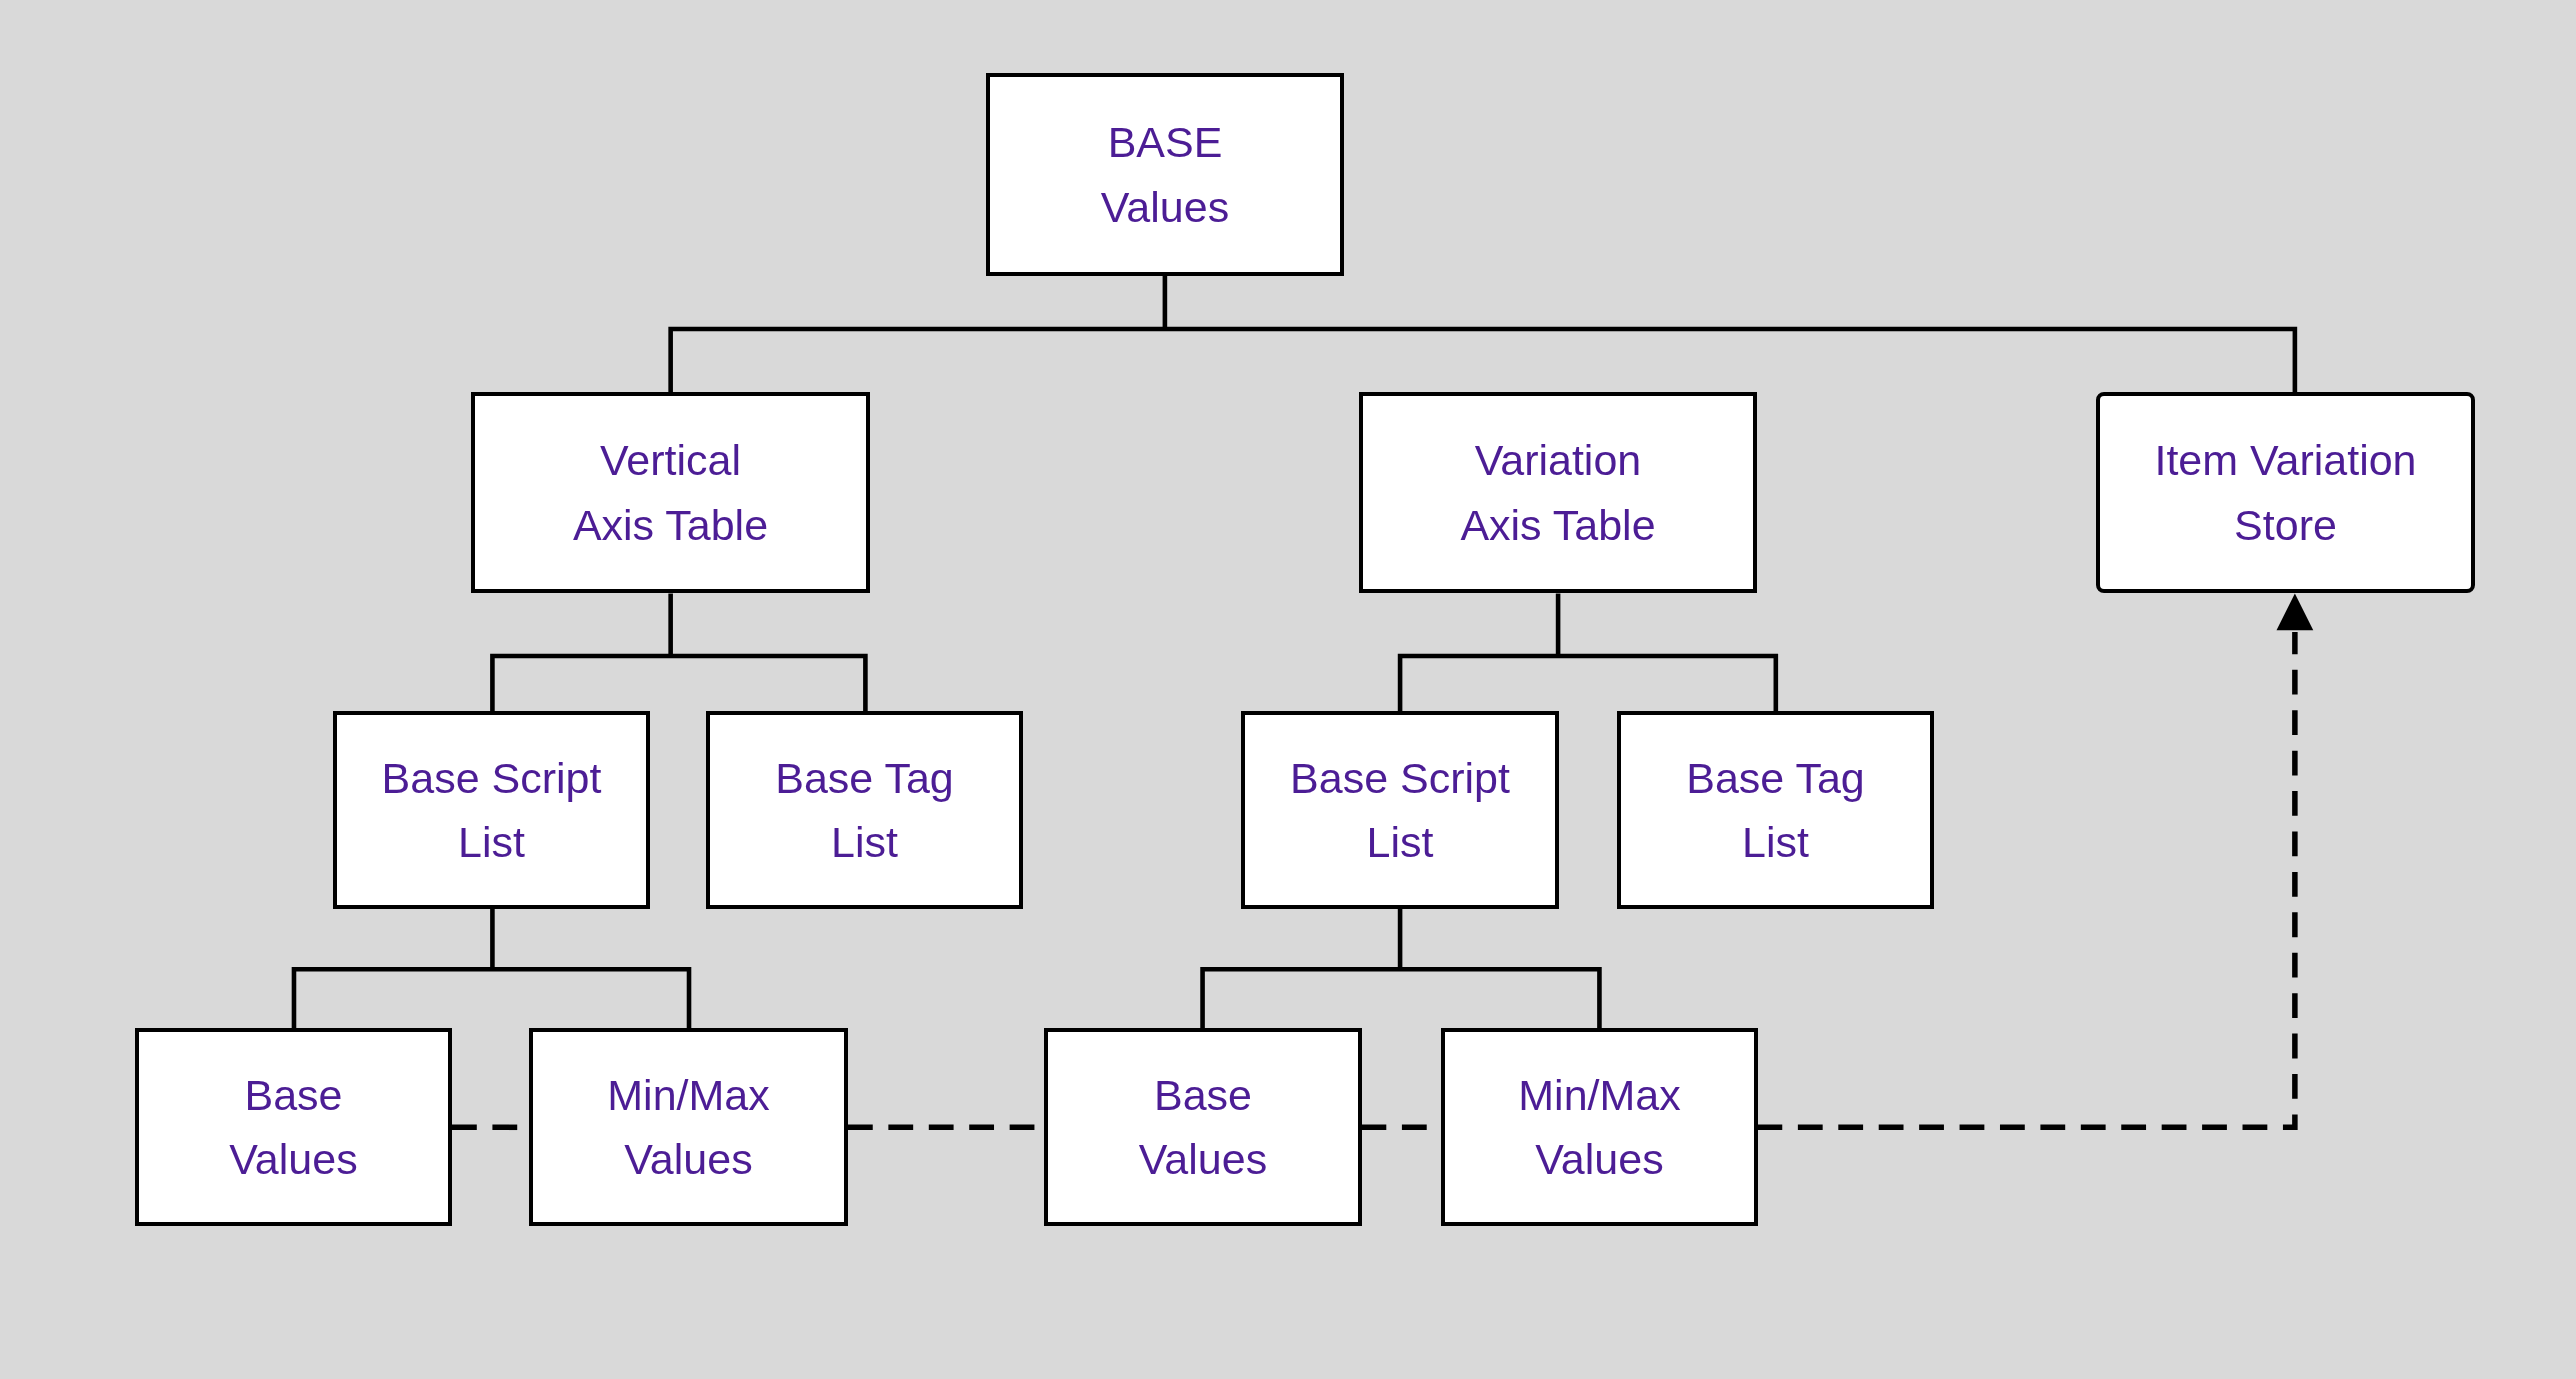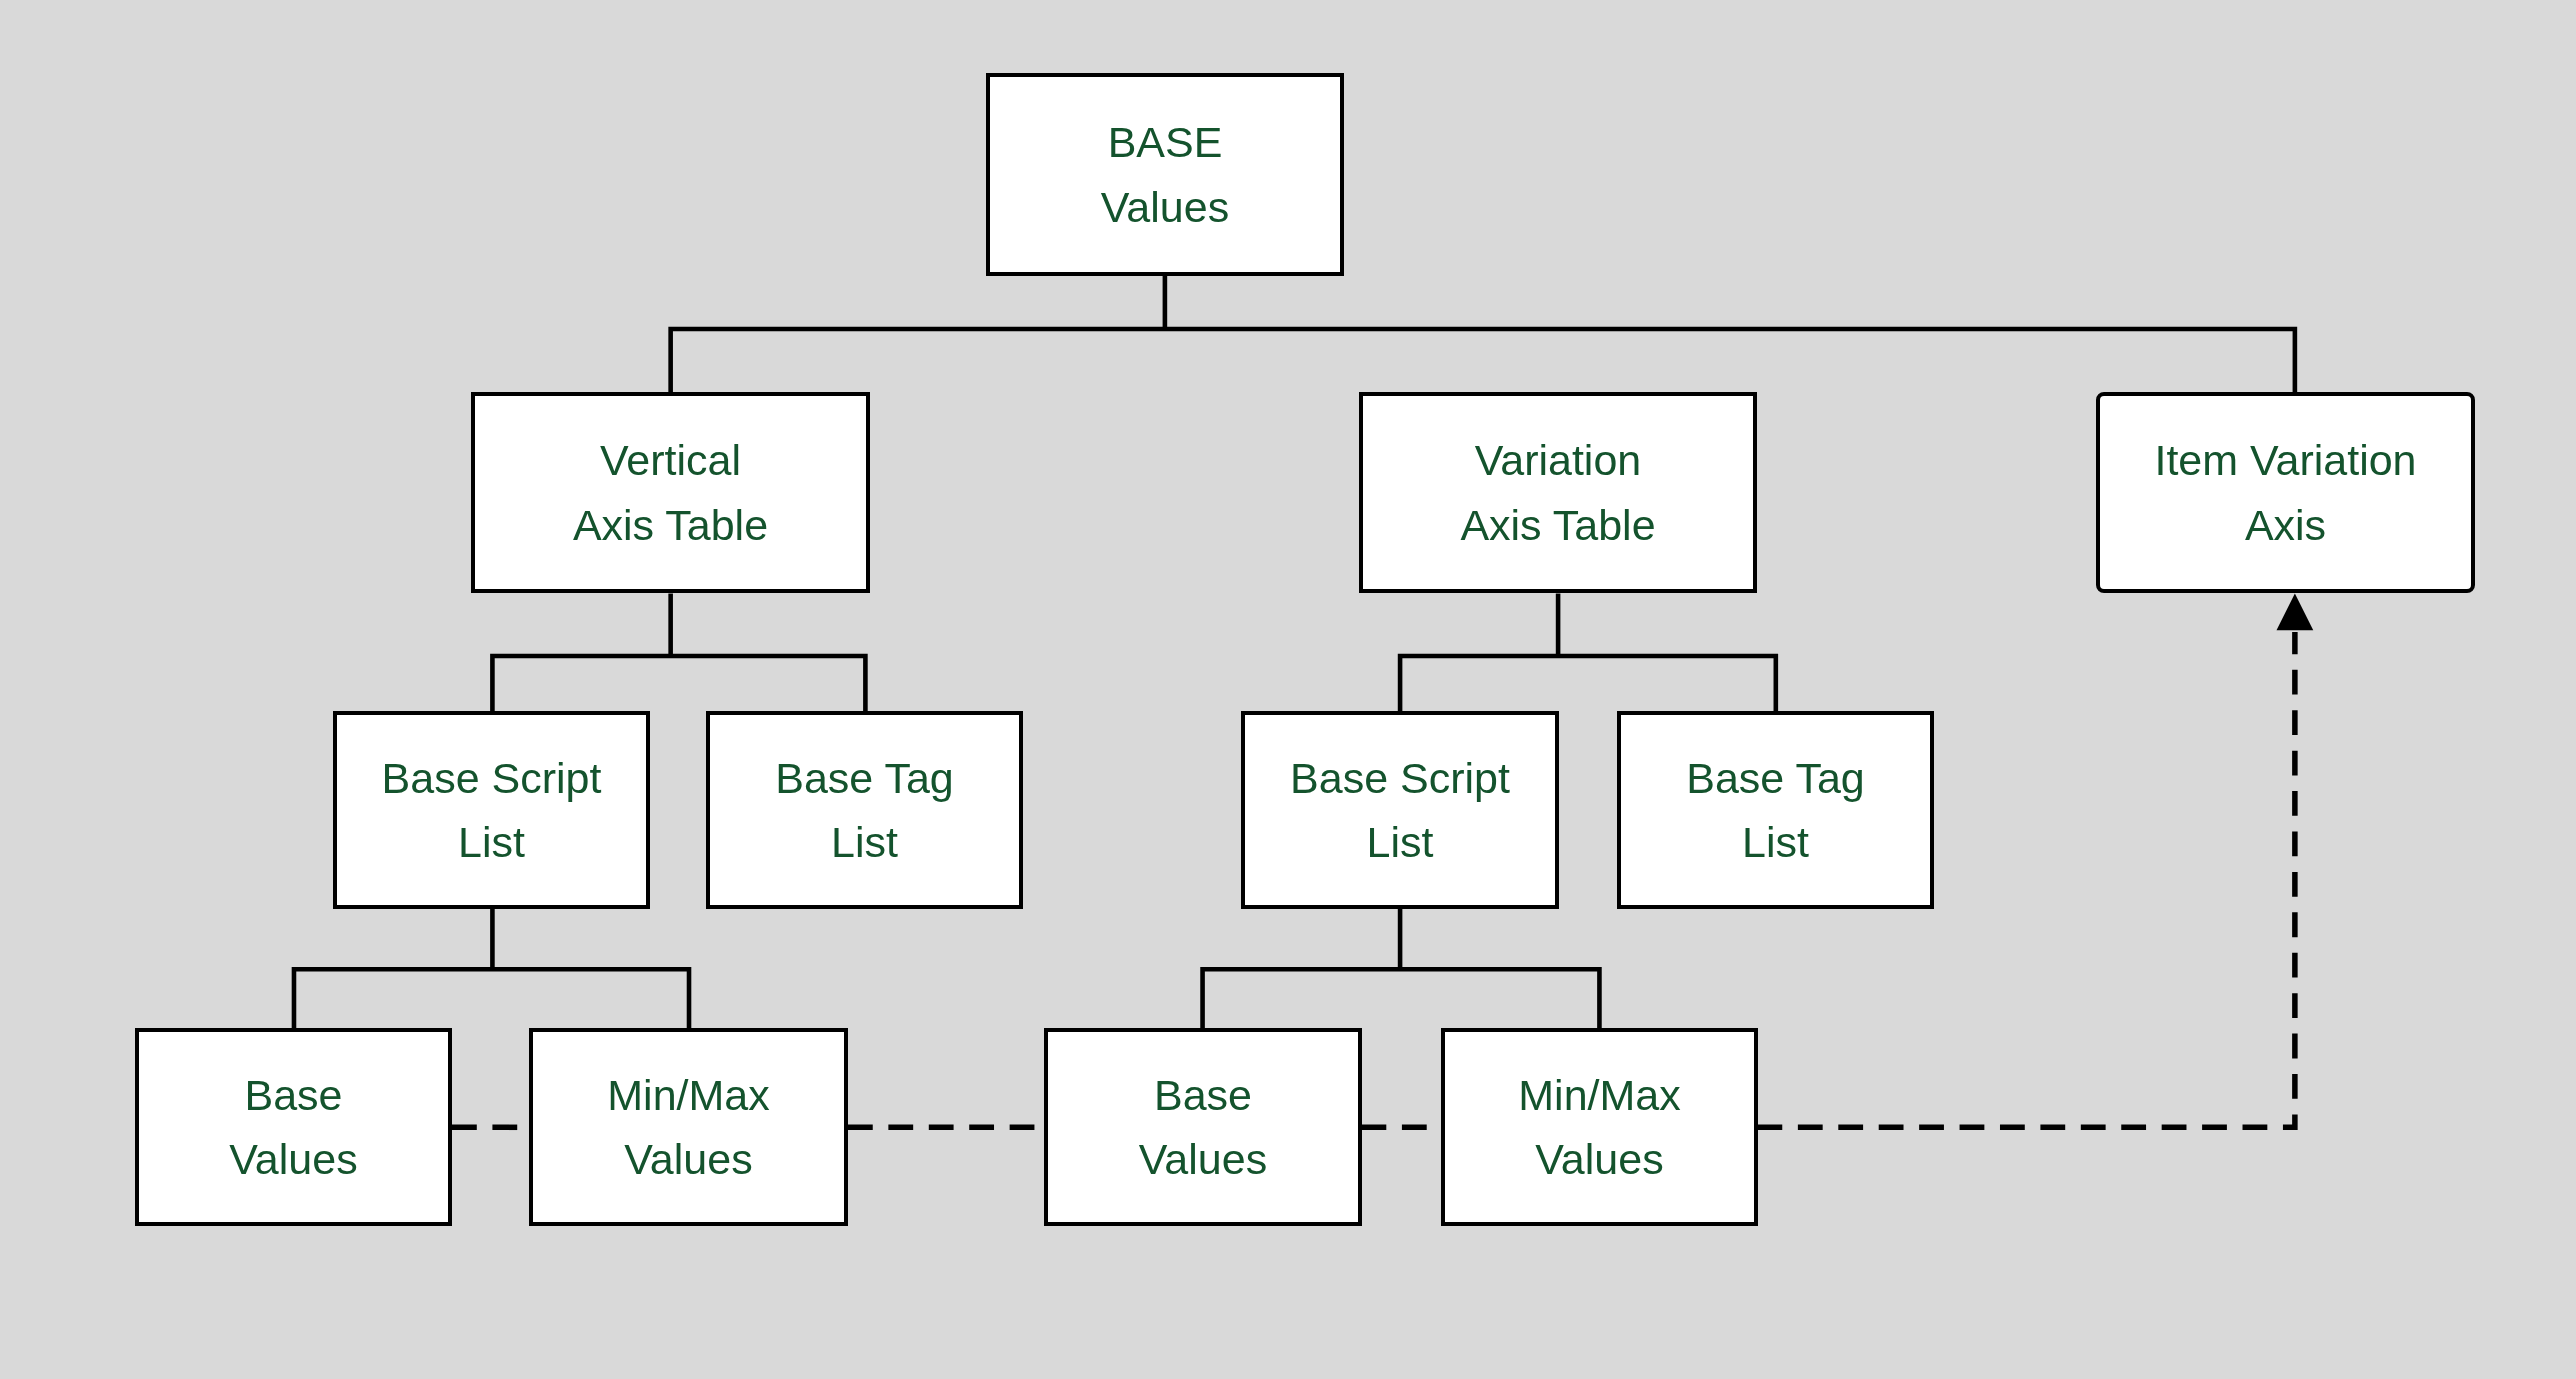--- a/index.html
+++ b/index.html
@@ -40,21 +40,21 @@
   .node {
     position: absolute;
     box-sizing: border-box;
     background: #ffffff;
     border: 4.6px solid #000000;
     display: flex;
     flex-direction: column;
     align-items: center;
     justify-content: center;
     text-align: center;
-    color: #14532d;
+    color: #4c1d95;
     font-size: 43px;
     line-height: 1.5;
     white-space: nowrap;
   }
   .node span { display: block; }
 </style>
 </head>
 <body>
 
 <div id="canvas">
@@ -87,21 +87,21 @@
   <div class="node" style="left:471px; top:392px; width:399px; height:201px;justify-content:center;">
     <span>Vertical</span>
     <span>Axis Table</span>
   </div>
   <div class="node" style="left:1359px; top:392px; width:398px; height:201px;">
     <span>Variation</span>
     <span>Axis Table</span>
   </div>
   <div class="node" style="left:2096px; top:392px; width:379px; height:201px;border-radius:8px;">
     <span>Item Variation</span>
-    <span>Axis</span>
+    <span>Store</span>
   </div>
 
   <div class="node" style="left:333px; top:711px; width:317px; height:198px;">
     <span>Base Script</span>
     <span>List</span>
   </div>
   <div class="node" style="left:706px; top:711px; width:317px; height:198px;">
     <span>Base Tag</span>
     <span>List</span>
   </div>

